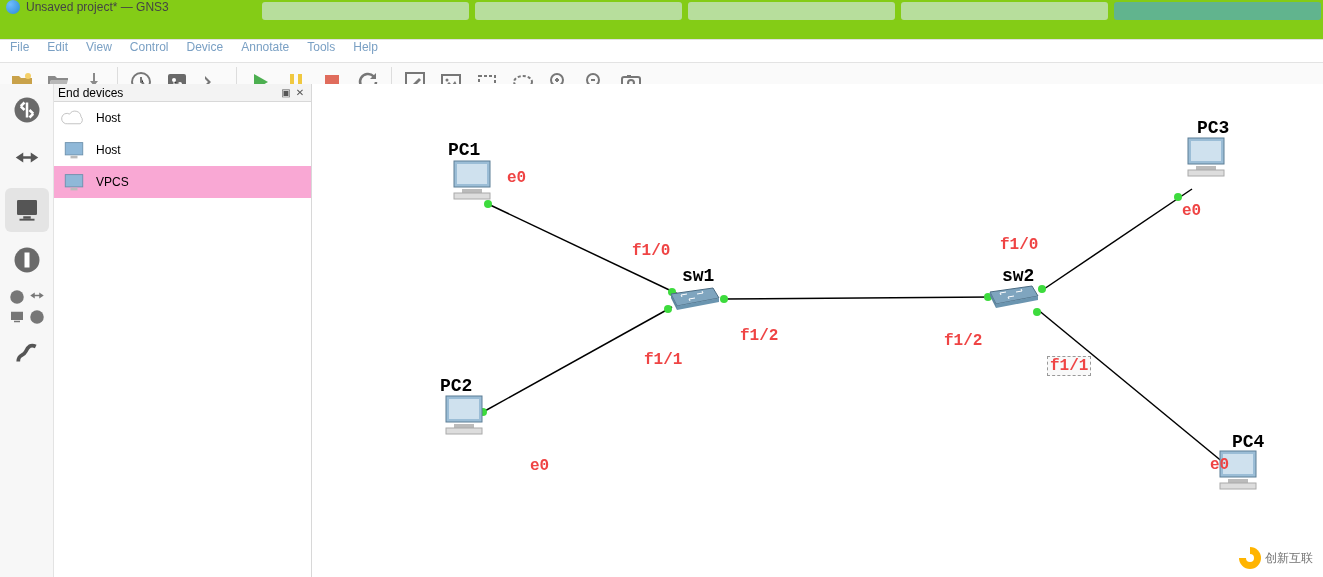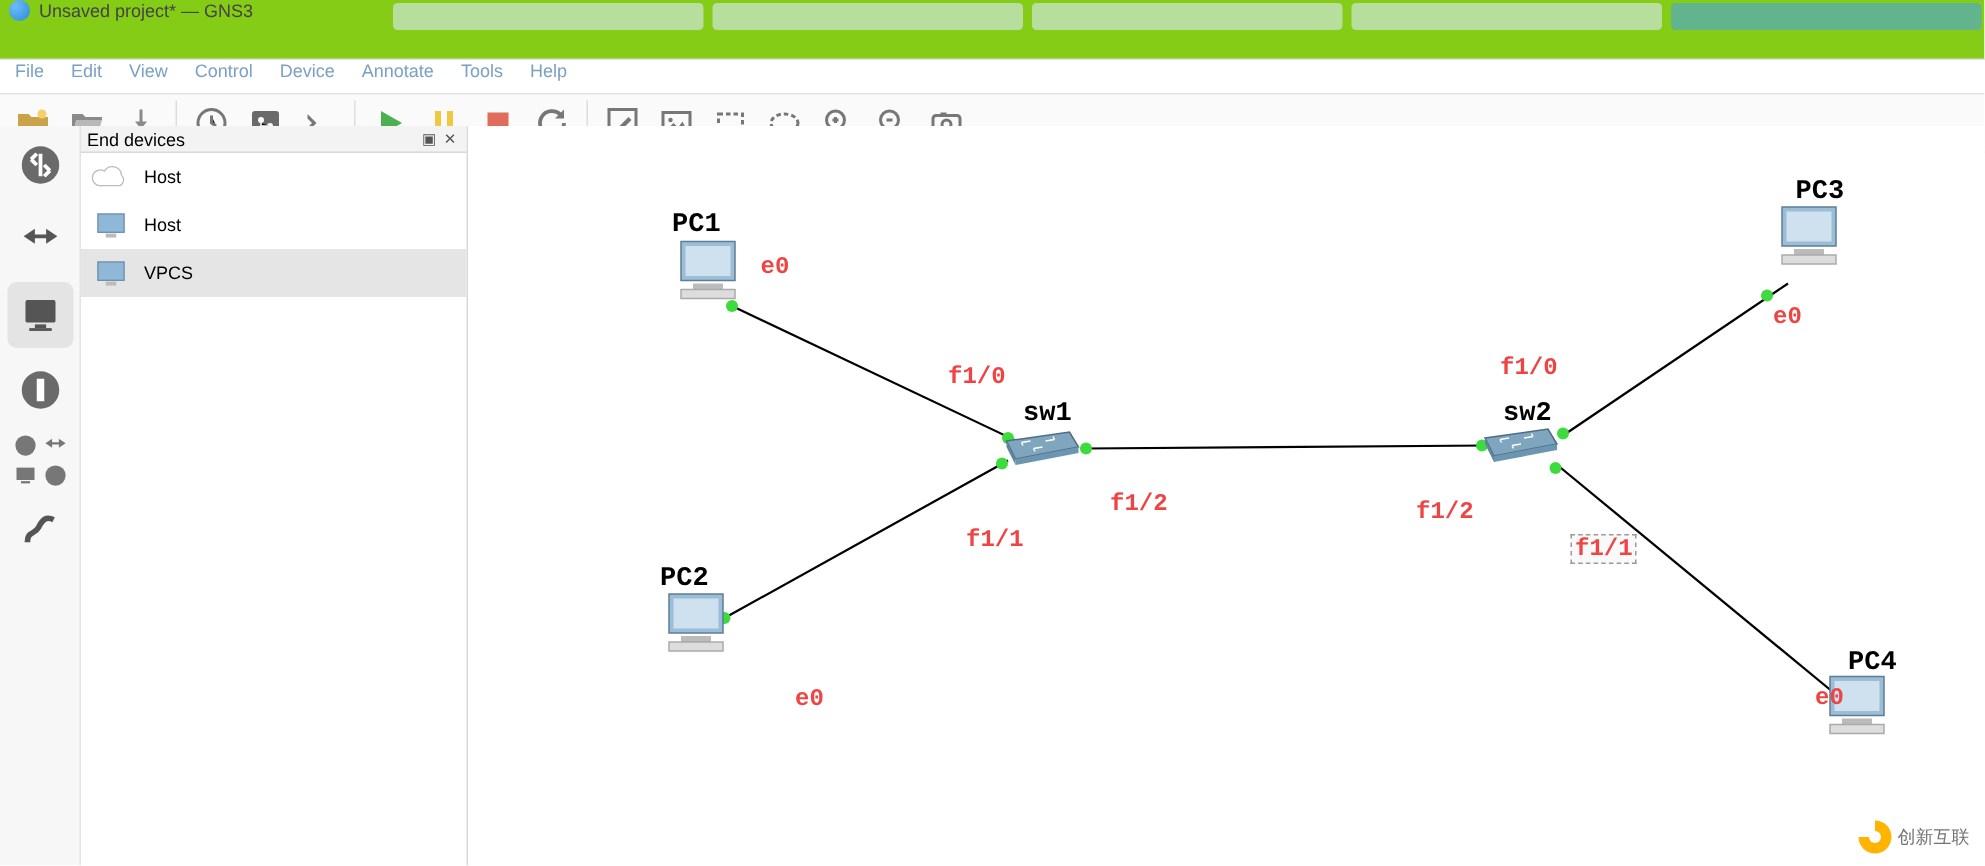--- a/index.html
+++ b/index.html
@@ -25,21 +25,21 @@
 .dbtn svg{width:30px;height:30px;color:#555;}
 .dgroup{display:flex;flex-wrap:wrap;width:44px;gap:2px;justify-content:center;}
 .dgroup svg{width:18px;height:18px;color:#666;}
 
 .panel{width:258px;border-right:1px solid #d8d8d8;display:flex;flex-direction:column;}
 .panel-head{height:18px;background:#f3f3f3;border-bottom:1px solid #d8d8d8;display:flex;align-items:center;padding:0 4px;font-family:"SimSun",monospace;}
 .panel-head .sp{flex:1;}
 .panel-head .pbtn{width:14px;height:14px;display:flex;align-items:center;justify-content:center;font-size:10px;color:#555;cursor:default;}
 .panel-body{flex:1;overflow:auto;}
 .pitem{height:32px;display:flex;align-items:center;gap:8px;padding:0 6px;}
-.pitem.sel{background:#e5e5e5;}
+.pitem.sel{background:#f9a8d4;}
 .pitem .ico{width:28px;height:22px;display:flex;align-items:center;justify-content:center;}
 
 .canvas{flex:1;position:relative;background:#fff;}
 .node-label{position:absolute;font-family:"SimSun","Courier New",monospace;font-weight:bold;font-size:18px;color:#000;}
 .port-label{position:absolute;font-family:"SimSun","Courier New",monospace;font-weight:bold;font-size:16px;color:#ef4444;}
 .port-label.boxed{border:1px dashed #999;background:#f9f9f9;padding:0 2px;}
 .dot{width:8px;height:8px;border-radius:50%;background:#3ddb3d;position:absolute;transform:translate(-50%,-50%);}
 svg.topo{position:absolute;top:0;left:0;width:100%;height:100%;}
 .pc{position:absolute;width:48px;height:44px;}
 .sw{position:absolute;width:56px;height:28px;}

